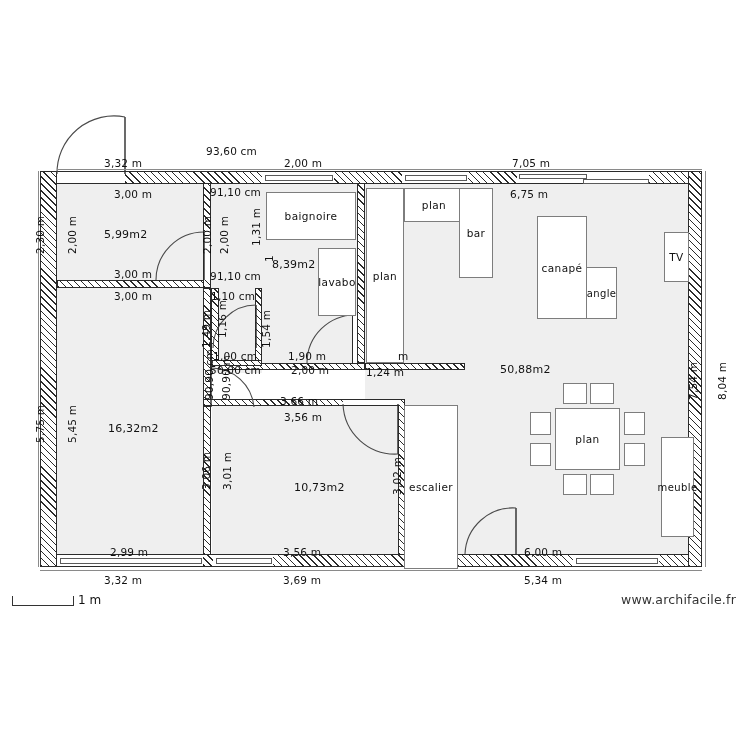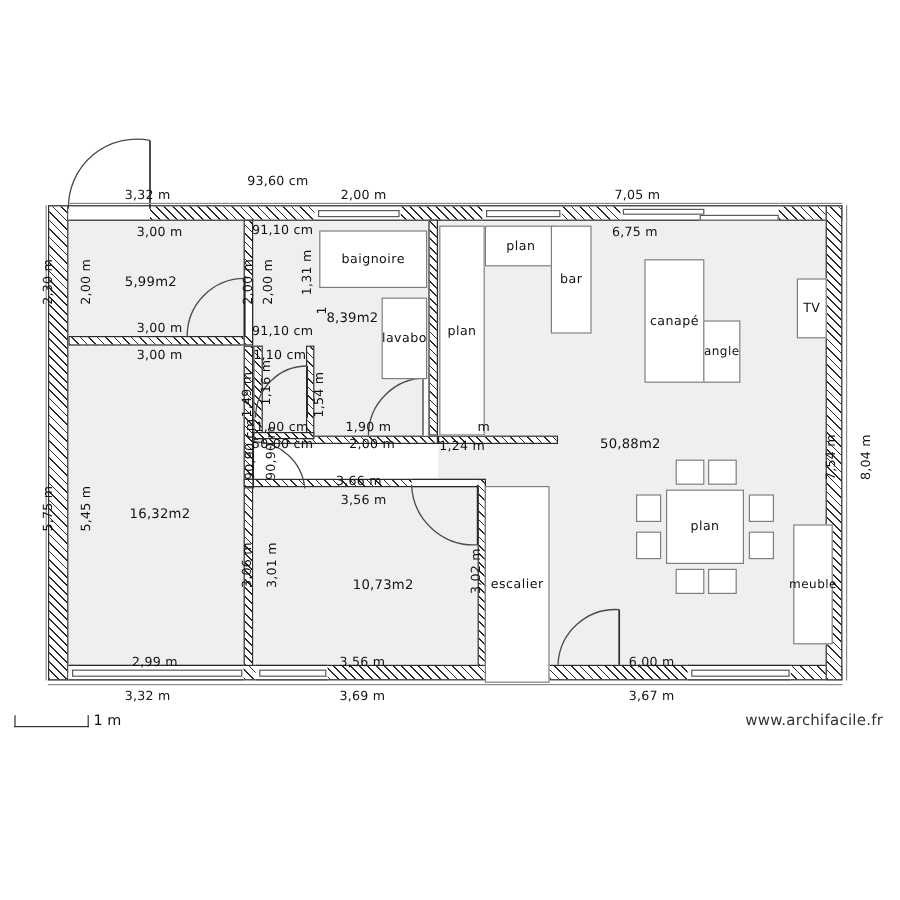--- a/index.html
+++ b/index.html
@@ -239,19 +239,19 @@
   <div class="dim" style="left:284px;top:411px;">3,56 m</div>
   <div class="dim-v" style="left:200px;top:490px;">3,06 m</div>
   <div class="dim-v" style="left:221px;top:490px;">3,01 m</div>
   <div class="dim-v" style="left:391px;top:495px;">3,02 m</div>
   <div class="dim" style="left:110px;top:546px;">2,99 m</div>
   <div class="dim" style="left:283px;top:546px;">3,56 m</div>
   <div class="dim" style="left:524px;top:546px;">6,00 m</div>
 
   <div class="dim" style="left:104px;top:574px;">3,32 m</div>
   <div class="dim" style="left:283px;top:574px;">3,69 m</div>
-  <div class="dim" style="left:524px;top:574px;">3,67 m</div>
+  <div class="dim" style="left:524px;top:574px;">5,34 m</div>
 
   <div id="scalebar"></div>
   <div id="scalelabel">1 m</div>
   <div id="credit">www.archifacile.fr</div>
 
 </div>
 
 </body></html>

